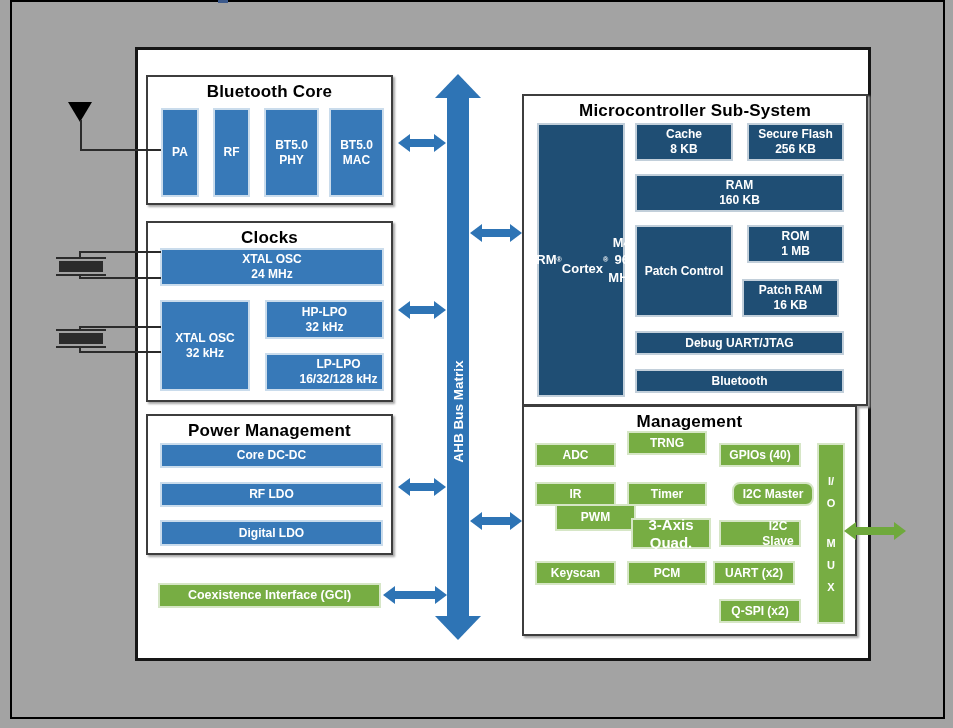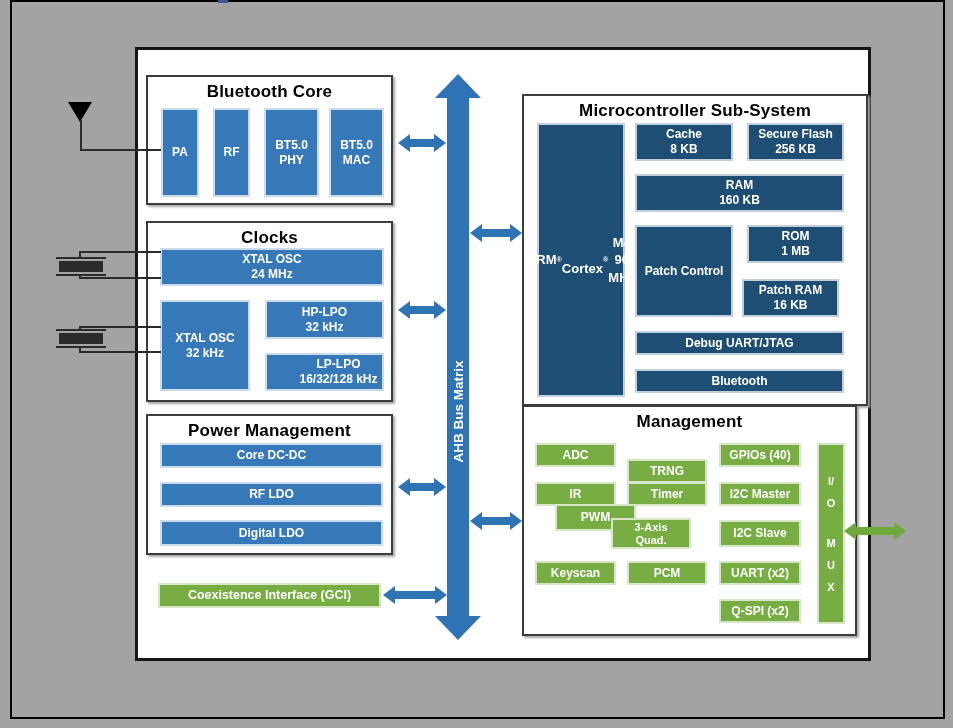--- a/index.html
+++ b/index.html
@@ -111,31 +111,31 @@
     <div class="block navy" style="left:111px;top:129px;width:98px;height:92px;">Patch Control</div>
     <div class="block navy" style="left:223px;top:129px;width:97px;height:38px;">ROM<br>1 MB</div>
     <div class="block navy" style="left:218px;top:183px;width:97px;height:38px;">Patch RAM<br>16 KB</div>
     <div class="block navy" style="left:111px;top:235px;width:209px;height:24px;">Debug UART/JTAG</div>
     <div class="block navy" style="left:111px;top:273px;width:209px;height:24px;">Bluetooth</div>
   </div>
 
   <div class="sbox" style="left:522px;top:405px;width:335px;height:231px;">
     <div class="stitle">Management</div>
     <div class="block greenb" style="left:11px;top:36px;width:81px;height:24px;">ADC</div>
-    <div class="block greenb" style="left:103px;top:52px;width:80px;height:24px;">TRNG</div>
+    <div class="block greenb" style="left:103px;top:24px;width:80px;height:24px;">TRNG</div>
     <div class="block greenb" style="left:195px;top:36px;width:82px;height:24px;">GPIOs (40)</div>
     <div class="block greenb" style="left:11px;top:75px;width:81px;height:24px;">IR</div>
     <div class="block greenb" style="left:103px;top:75px;width:80px;height:24px;">Timer</div>
-    <div class="block greenb" style="left:195px;top:75px;width:82px;height:24px;">I2C Master</div>
+    <div class="block greenb" style="left:208px;top:75px;width:82px;height:24px;border-radius:8px;">I2C Master</div>
     <div class="block greenb" style="left:11px;top:97px;width:81px;height:27px;margin-left:20px;">PWM</div>
-    <div class="block greenb" style="left:87px;top:111px;width:80px;height:31px;font-size:11px;line-height:1.15;">3-Axis<br>Quad.</div>
-    <div class="block greenb" style="left:195px;top:113px;width:82px;height:27px;">I2C Slave</div>
+    <div class="block greenb" style="left:107px;top:111px;width:80px;height:31px;font-size:15px;line-height:1.15;">3-Axis<br>Quad.</div>
+    <div class="block greenb" style="left:195px;top:113px;width:82px;height:27px;padding-left:36px;">I2C Slave</div>
     <div class="block greenb" style="left:11px;top:154px;width:81px;height:24px;">Keyscan</div>
     <div class="block greenb" style="left:103px;top:154px;width:80px;height:24px;">PCM</div>
-    <div class="block greenb" style="left:195px;top:154px;width:82px;height:24px;">UART (x2)</div>
+    <div class="block greenb" style="left:189px;top:154px;width:82px;height:24px;">UART (x2)</div>
     <div class="block greenb" style="left:195px;top:192px;width:82px;height:24px;">Q-SPI (x2)</div>
     <div class="block greenb" style="left:293px;top:36px;width:28px;height:181px;flex-direction:column;gap:18px;">
       <div class="iomux-lines">I/<br>O</div>
       <div class="iomux-lines">M<br>U<br>X</div>
     </div>
   </div>
 
   <div class="dblarrow" style="--c:var(--bus-blue);left:410px;top:139px;width:24px;"></div>
   <div class="dblarrow" style="--c:var(--bus-blue);left:410px;top:306px;width:24px;"></div>
   <div class="dblarrow" style="--c:var(--bus-blue);left:410px;top:483px;width:24px;"></div>

